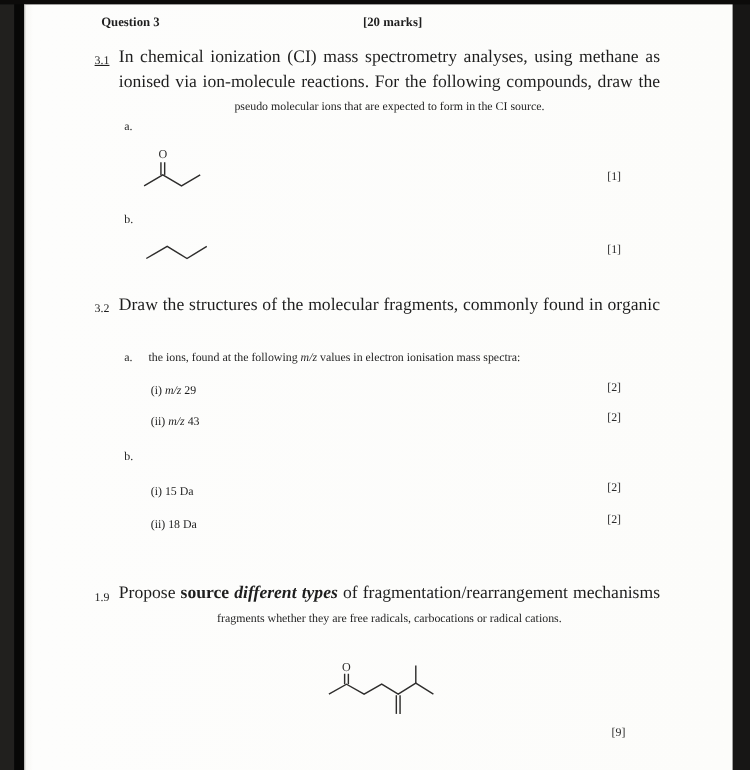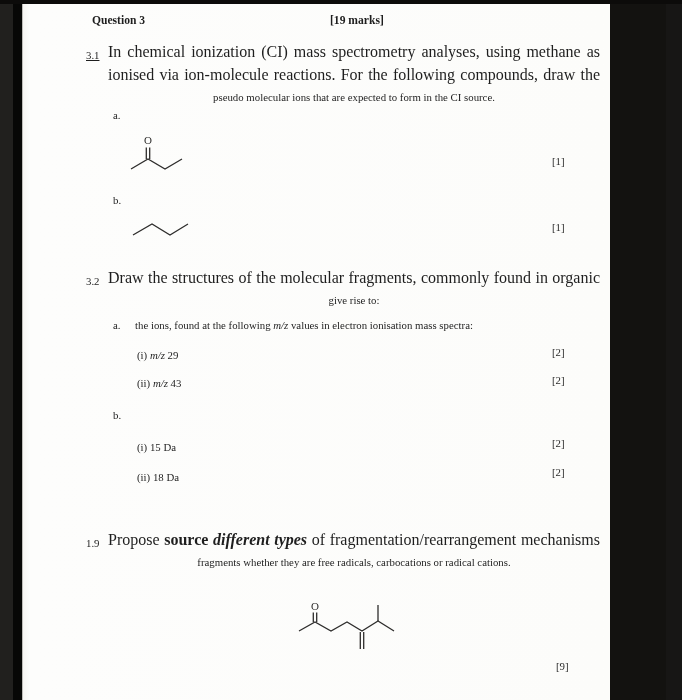--- a/index.html
+++ b/index.html
@@ -8,21 +8,21 @@
     background:#131210;
     font-family:"Liberation Serif","DejaVu Serif",serif;
     color:#1e1e1e;
   }
   .frame{position:absolute;}
   .frame-left-outer{left:0;top:0;width:13px;height:700px;background:#21201e;}
   .frame-left-inner{left:13px;top:0;width:9px;height:700px;background:#070706;}
   .frame-top{left:0;top:0;width:682px;height:4px;background:#0c0b0a;}
   .frame-right{left:666px;top:0;width:16px;height:700px;background:#171615;}
   .page{
-    position:absolute;left:22px;top:4px;width:588px;height:696px;
+    position:absolute;left:22px;top:4px;width:644px;height:696px;
     background:linear-gradient(90deg,#f5f4f1 0,#fdfdfc 8px,#fcfcfa 100%);
     box-shadow:inset 1px 0 0 #bdbcb8;
   }
   .abs{position:absolute;}
   .txt{font-size:10.8px;line-height:15px;white-space:pre;}
   .b{font-weight:bold;}
   .bi{font-weight:bold;font-style:italic;}
   .i{font-style:italic;}
   .hdr{font-size:11.6px;font-weight:bold;}
   .para{position:absolute;width:492px;}
@@ -37,21 +37,21 @@
 <body>
 
 <div class="frame frame-left-outer"></div>
 <div class="frame frame-left-inner"></div>
 <div class="frame frame-right"></div>
 <div class="frame frame-top"></div>
 
 <div class="page">
 
   <div class="abs hdr" style="left:70px;top:10px;">Question 3</div>
-  <div class="abs hdr" style="left:308px;top:10px;">[19 marks]</div>
+  <div class="abs hdr" style="left:308px;top:10px;">[20 marks]</div>
 
   <div class="abs txt" style="left:64px;top:40px;line-height:23px;text-decoration:underline;">3.1</div>
   <div class="para" style="left:86px;top:36px;">
     <div class="jline">In chemical ionization (CI) mass spectrometry analyses, using methane as reagent gas, compounds are</div>
     <div class="jline">ionised via ion-molecule reactions. For the following compounds, draw the structures of the resulting</div>
     <div class="lline">pseudo molecular ions that are expected to form in the CI source.</div>
   </div>
 
   <div class="abs txt" style="left:91px;top:104px;">a.</div>
 
@@ -66,21 +66,20 @@
   <div class="abs txt" style="left:91px;top:189px;">b.</div>
 
   <svg class="struct abs" style="left:104px;top:212px;" width="68" height="26" viewBox="0 0 68 26">
     <polyline points="7,19 26,8 44,19 62,8"></polyline>
   </svg>
   <div class="abs marks" style="left:530px;top:217px;">[1]</div>
 
   <div class="abs txt" style="left:64px;top:266px;line-height:23px;">3.2</div>
   <div class="para" style="left:86px;top:262px;">
     <div class="jline">Draw the structures of the molecular fragments, commonly found in organic compounds, that may</div>
-    <div class="lline">give rise to:</div>
   </div>
 
   <div class="abs txt" style="left:91px;top:314px;">a.</div>
   <div class="abs txt" style="left:113px;top:314px;"><span>the ions, found at the following </span><span class="i">m/z</span><span> values in electron ionisation mass spectra:</span></div>
 
   <div class="abs txt" style="left:115px;top:344px;"><span>(i) </span><span class="i">m/z</span><span> 29</span></div>
   <div class="abs marks" style="left:530px;top:342px;">[2]</div>
 
   <div class="abs txt" style="left:115px;top:372px;"><span>(ii) </span><span class="i">m/z</span><span> 43</span></div>
   <div class="abs marks" style="left:530px;top:370px;">[2]</div>

